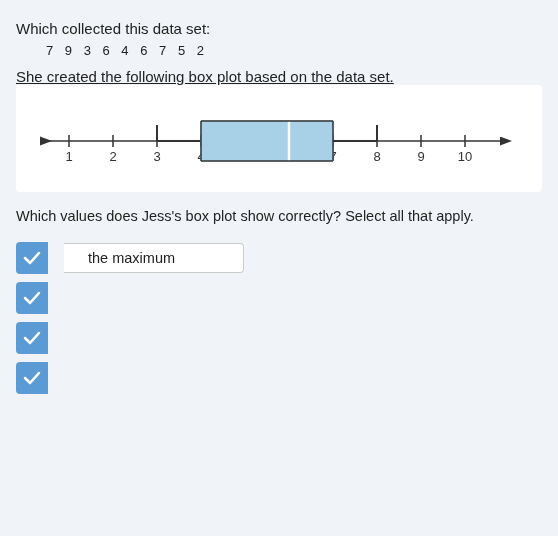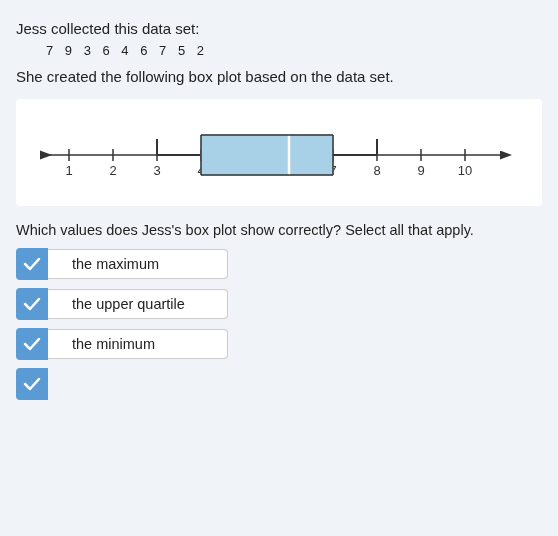--- a/index.html
+++ b/index.html
@@ -21,54 +21,54 @@
 
     .data-set {
       margin: 6px 0 10px 30px;
       font-size: 13px;
       letter-spacing: 4px;
       font-weight: 500;
     }
 
     .sub-text {
       font-size: 15px;
-      margin-bottom: 14px;
+      text-decoration: underline;
     }
 
     
     .boxplot-container {
       background: #fff;
       border-radius: 4px;
       padding: 14px 10px 10px 10px;
       margin-bottom: 14px;
       position: relative;
     }
 
     .boxplot-svg-wrapper {
       width: 100%;
     }
 
     
     .question-text {
       font-size: 14.5px;
-      margin-bottom: 8px;
+      margin-bottom: 16px;
       line-height: 1.4;
     }
 
     
     .options-list {
       display: flex;
       flex-direction: column;
       gap: 8px;
     }
 
     .option-item {
       display: flex;
       align-items: center;
-      gap: 0;
+      gap: 16px;
       cursor: pointer;
     }
 
     .checkbox {
       width: 32px;
       height: 32px;
       background: #5b9bd5;
       border-radius: 4px 0 0 4px;
       display: flex;
       align-items: center;
@@ -88,21 +88,21 @@
       border-radius: 0 4px 4px 0;
       padding: 6px 24px;
       font-size: 14.5px;
       min-width: 180px;
       color: #222;
     }
   </style>
 </head>
 <body>
 
-<p class="intro-text">Jess collected this data set:</p>
+<p class="intro-text">Which collected this data set:</p>
 <p class="data-set">7  9  3  6  4  6  7  5  2</p>
 <p class="sub-text">She created the following box plot based on the data set.</p>
 
 <div class="boxplot-container">
   <div class="boxplot-svg-wrapper">
     <svg viewBox="0 0 500 80" width="100%" height="80">
 
       <defs>
         <marker id="arrowR" markerWidth="8" markerHeight="8" refX="6" refY="3" orient="auto">
           <path d="M0,0 L0,6 L8,3 z" fill="#333"></path>
@@ -175,29 +175,27 @@
       </svg>
       </div>
       <div class="option-label">the maximum</div>
     </div>
     <div class="option-item">
       <div class="checkbox">
         <svg viewBox="0 0 18 18" fill="none">
         <polyline points="2,9 7,14 16,4" stroke="white" stroke-width="2.5" stroke-linecap="round" stroke-linejoin="round"></polyline>
       </svg>
       </div>
-      <div class="option-label">the upper quartile</div>
     </div>
     <div class="option-item">
       <div class="checkbox">
         <svg viewBox="0 0 18 18" fill="none">
         <polyline points="2,9 7,14 16,4" stroke="white" stroke-width="2.5" stroke-linecap="round" stroke-linejoin="round"></polyline>
       </svg>
       </div>
-      <div class="option-label">the minimum</div>
     </div>
     <div class="option-item">
       <div class="checkbox">
         <svg viewBox="0 0 18 18" fill="none">
         <polyline points="2,9 7,14 16,4" stroke="white" stroke-width="2.5" stroke-linecap="round" stroke-linejoin="round"></polyline>
       </svg>
       </div>
     </div>
   </div>
 

